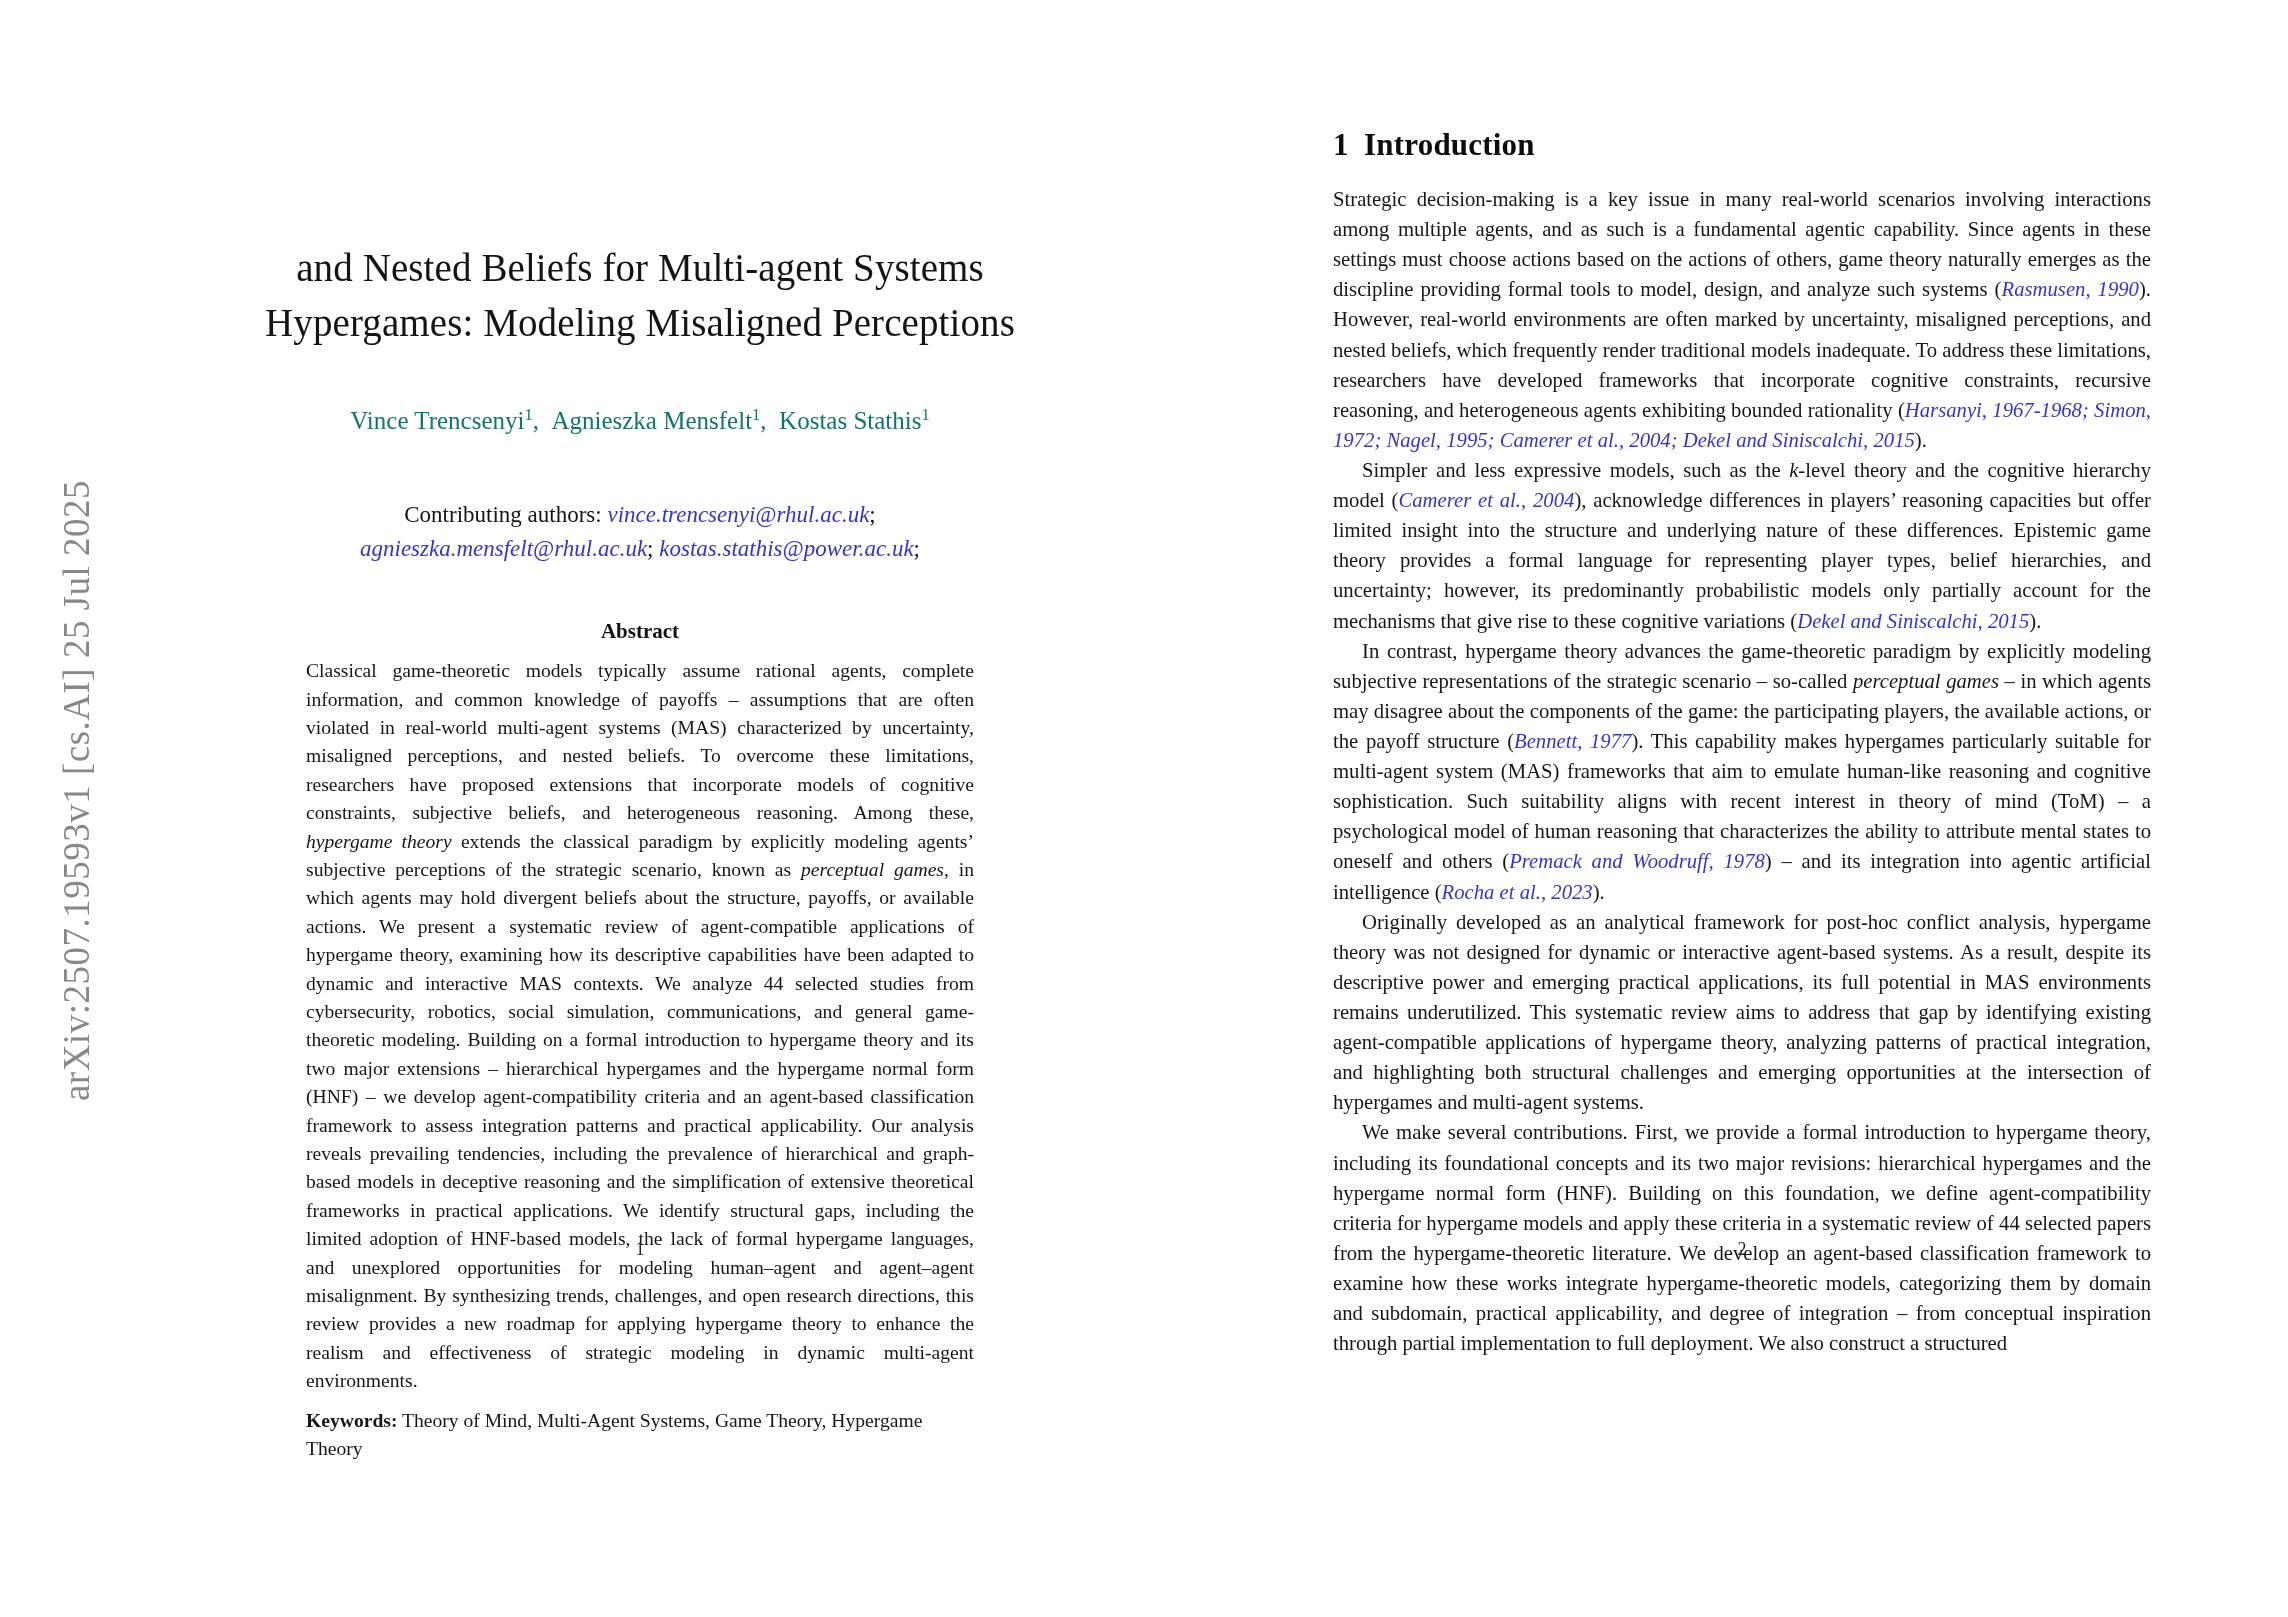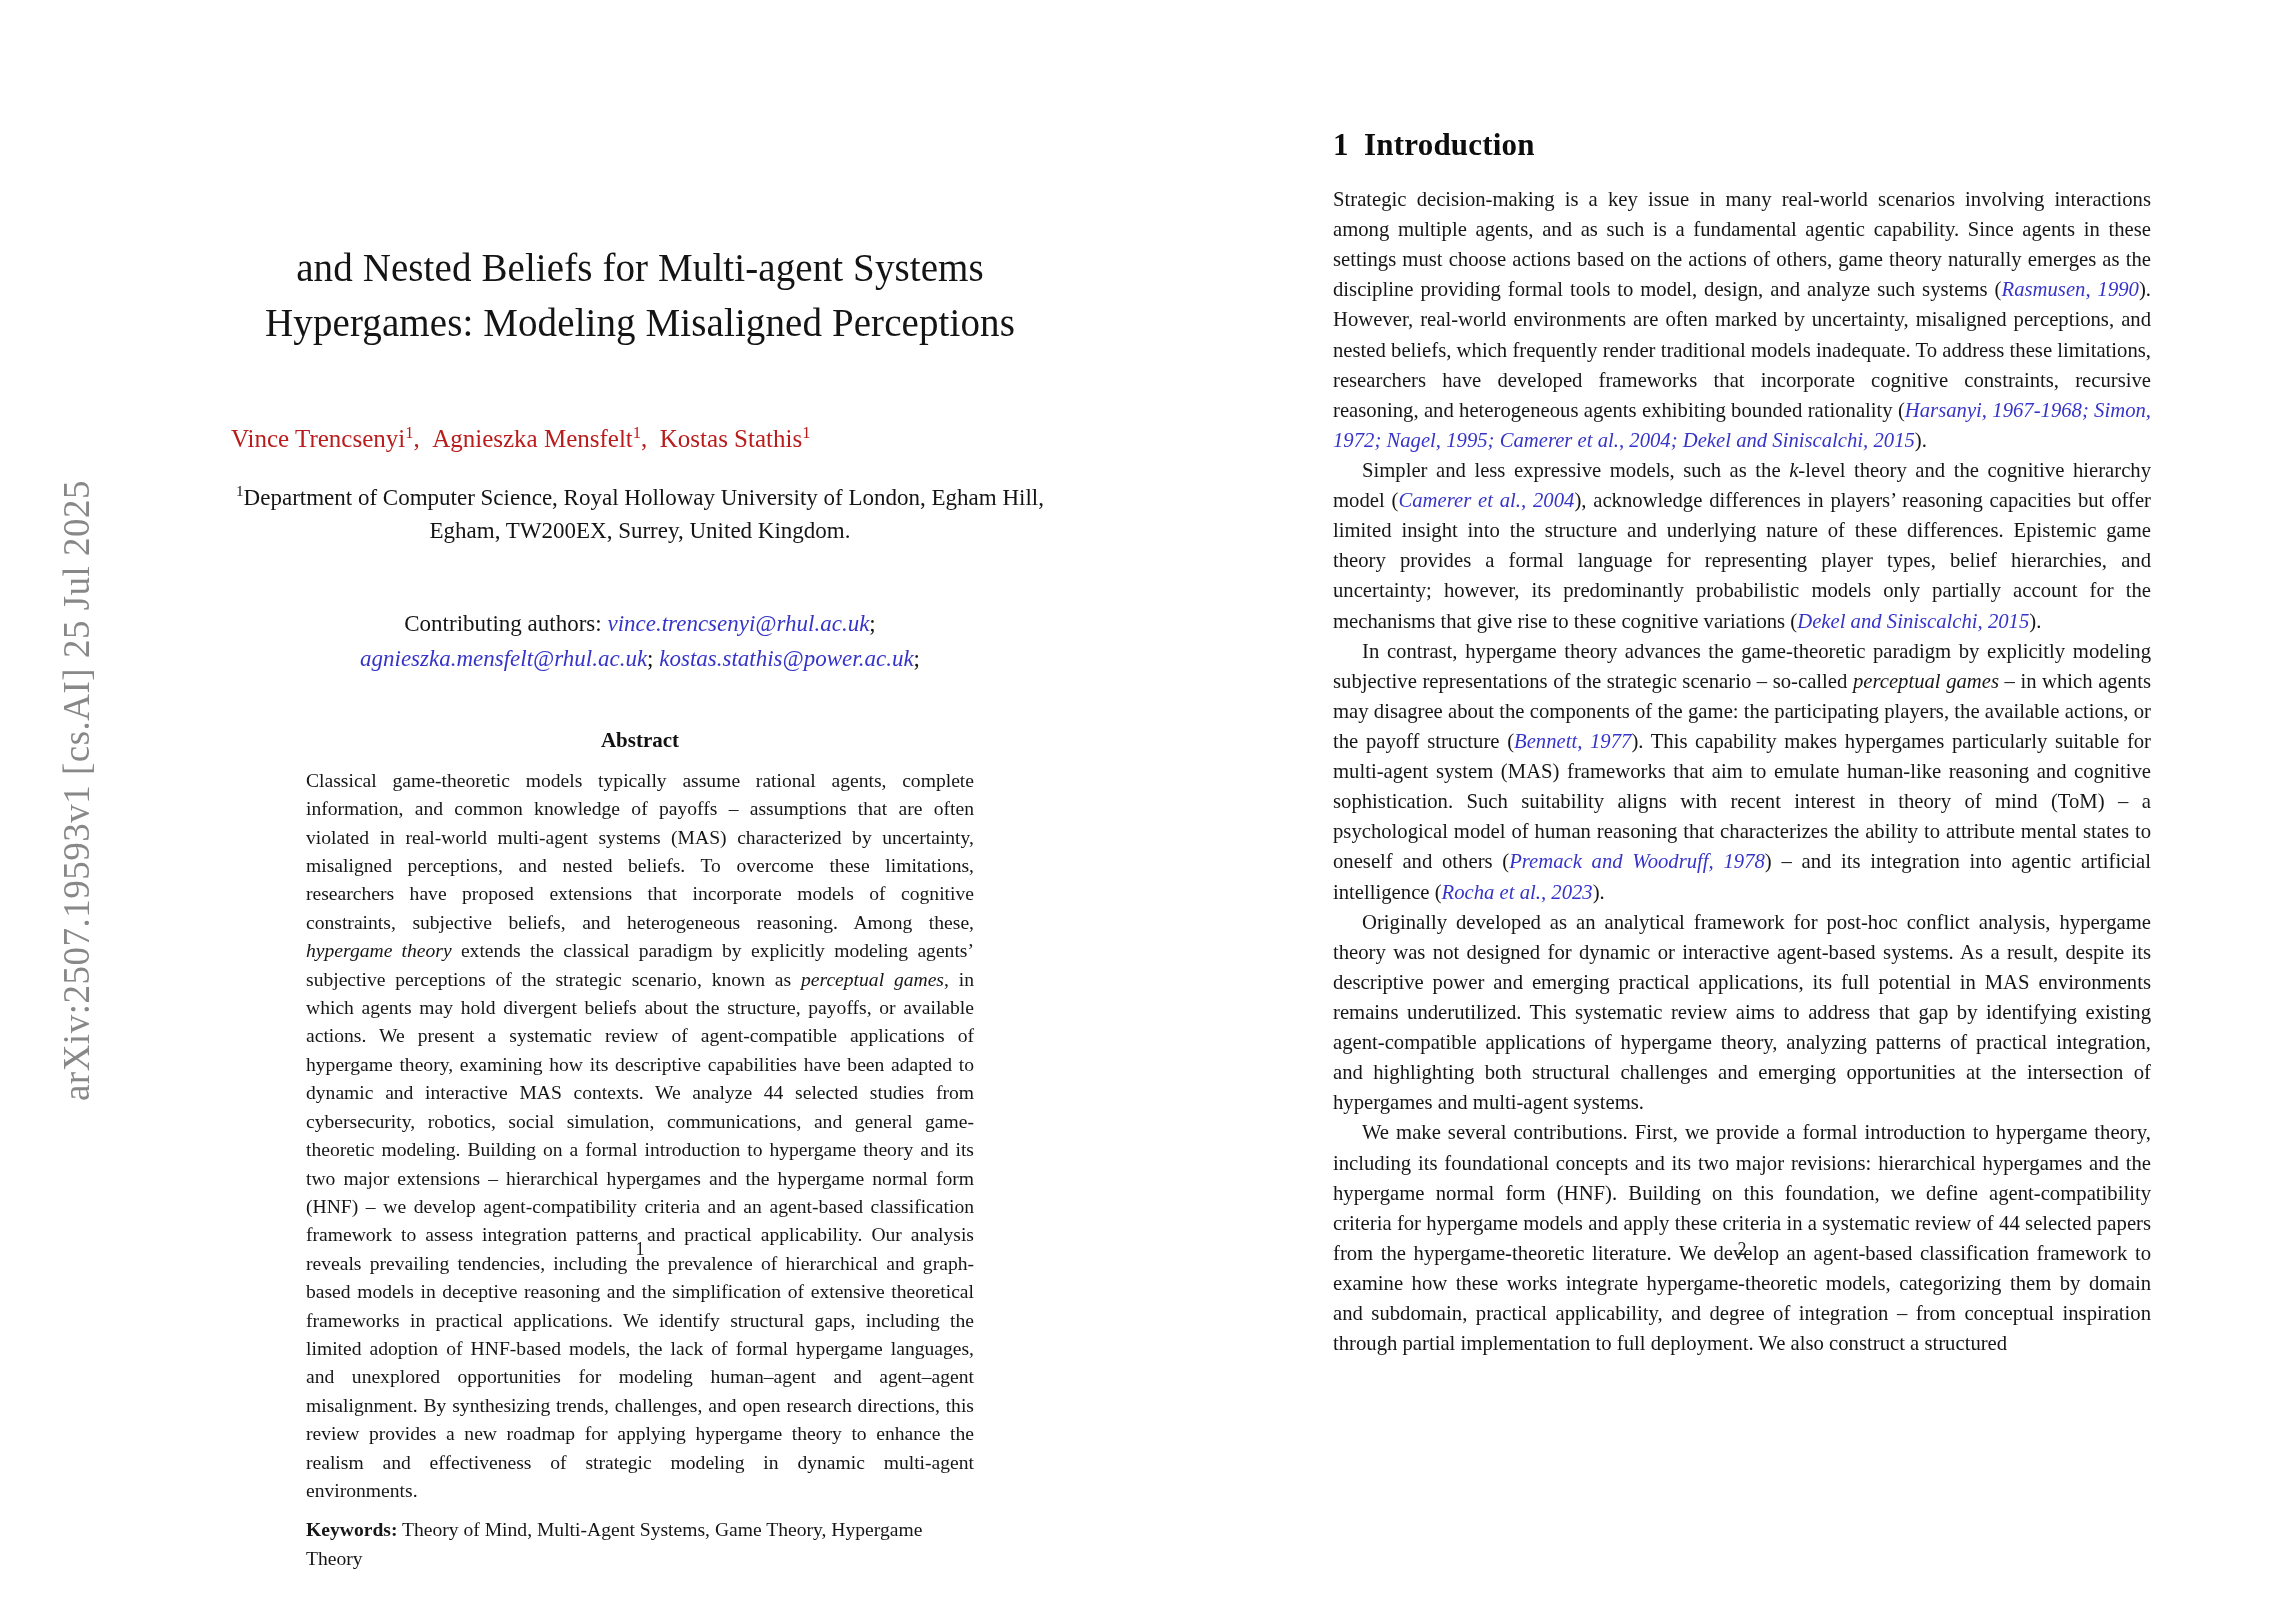--- a/index.html
+++ b/index.html
@@ -75,25 +75,25 @@
     line-height: 1.42;
     text-align: center;
     font-weight: normal;
     color: #141414;
     margin: 0;
     letter-spacing: 0.1px;
   }
   #paper-title .line { display: block; }
 
   #author-line {
-    margin-top: 70px;
-    text-align: left;
+    margin-top: 52px;
+    text-align: center;
     font-size: 25px;
     line-height: 1.4;
-    color: #b91c1c;
+    color: #0f766e;
   }
   #author-line .author { white-space: nowrap; }
   #author-line .sep { display: inline-block; width: 12.5px; }
   sup { font-size: 0.66em; vertical-align: super; line-height: 0; }
 
   #affiliation {
     margin-top: 25px;
     text-align: center;
     font-size: 23px;
     line-height: 1.45;
@@ -180,24 +180,20 @@
 
       <h1 id="paper-title">
         <span class="line">and Nested Beliefs for Multi-agent Systems</span>
         <span class="line">Hypergames: Modeling Misaligned Perceptions</span>
       </h1>
 
       <div id="author-line">
         <span class="author"><span>Vince Trencsenyi</span><sup>1</sup>,</span><span class="sep"></span><span class="author"><span>Agnieszka Mensfelt</span><sup>1</sup>,</span><span class="sep"></span><span class="author"><span>Kostas Stathis</span><sup>1</sup></span>
       </div>
 
-      <div id="affiliation">
-        <sup>1</sup><span>Department of Computer Science, Royal Holloway University of</span>
-        <span>London, Egham Hill, Egham, TW200EX, Surrey, United Kingdom.</span>
-      </div>
 
       <div id="contributing-authors">
         <span>Contributing authors:</span>
         <a class="email" href="#">vince.trencsenyi@rhul.ac.uk</a><span>;</span>
         <br>
         <a class="email" href="#">agnieszka.mensfelt@rhul.ac.uk</a><span>;</span>
         <a class="email" href="#">kostas.stathis@power.ac.uk</a><span>;</span>
       </div>
 
     </div>

